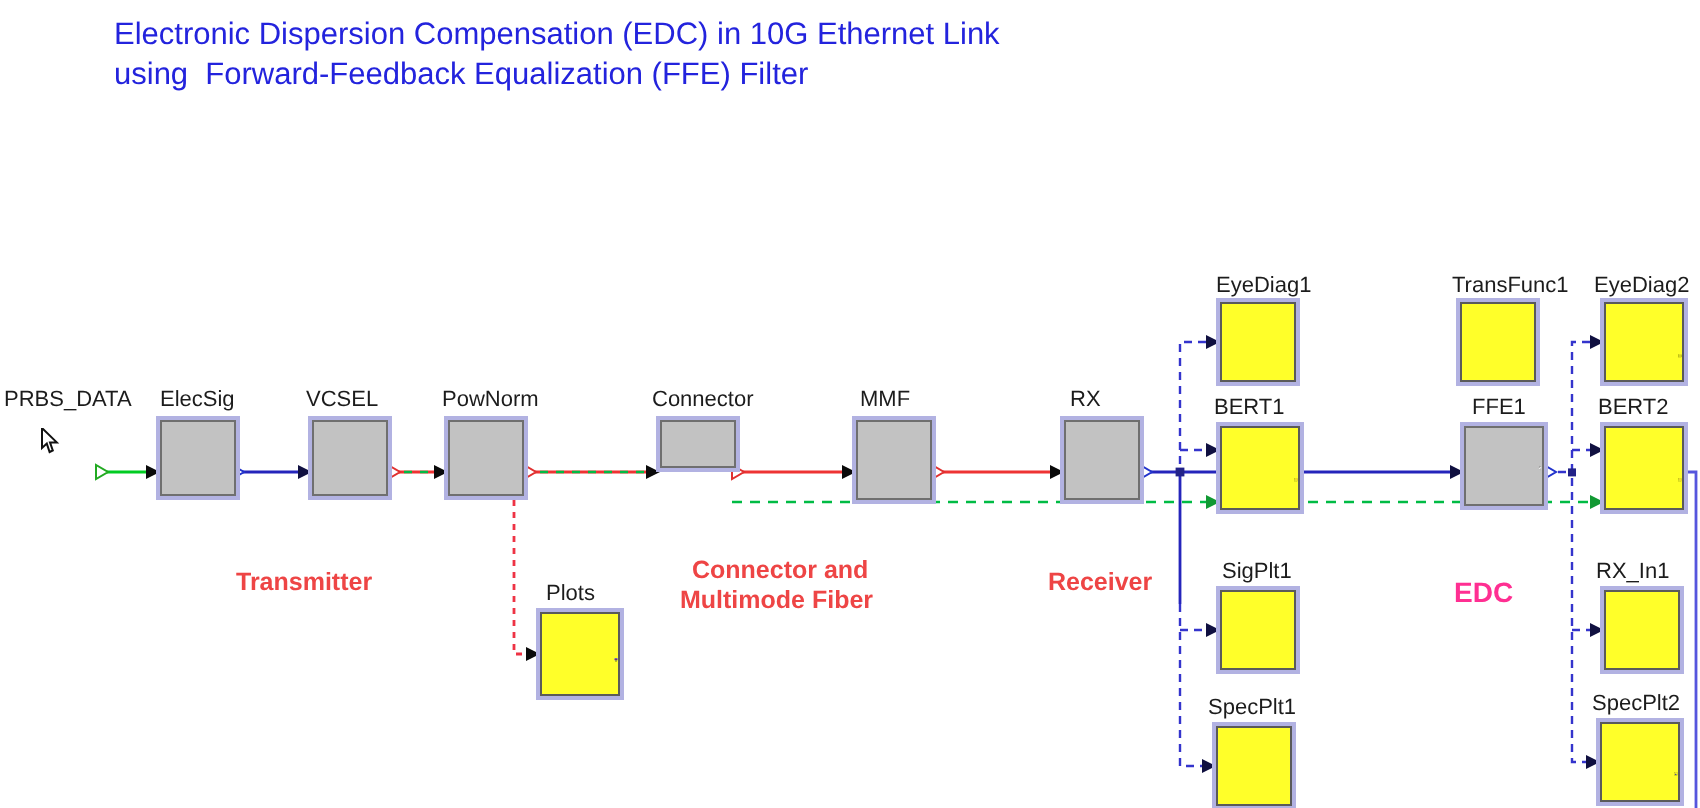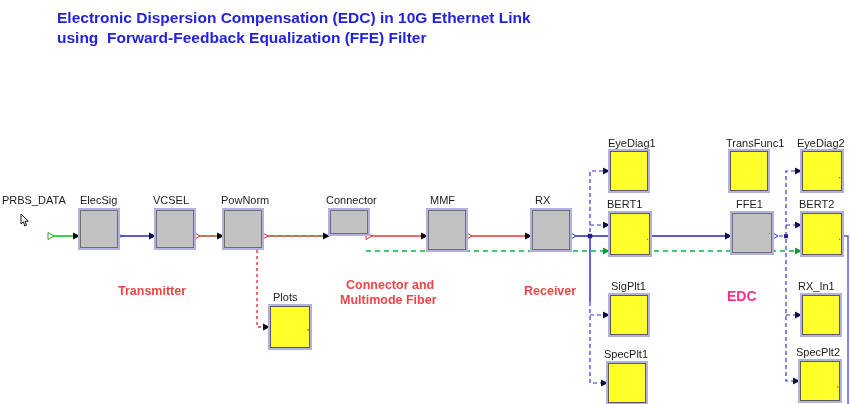--- a/index.html
+++ b/index.html
@@ -1,17 +1,17 @@
 <!DOCTYPE html>
 <html><head>
 <meta charset="utf-8">
 <style>
   html,body{margin:0;padding:0;background:#ffffff;font-family:"Liberation Sans",sans-serif;}
   .canvas{position:relative;width:850px;height:404px;background:#ffffff;overflow:hidden;}
-  .title{position:absolute;left:57px;top:8px;z-index:3;color:#2323dd;font-weight:bold;
+  .title{position:absolute;left:57px;top:8px;z-index:3;color:#2323dd;font-weight:normal;
          font-size:15.5px;line-height:20px;white-space:pre;}
   .wires{position:absolute;left:0;top:0;z-index:1;}
   .block{position:absolute;z-index:2;display:flex;align-items:flex-end;justify-content:center;
          box-sizing:border-box;padding-left:36px;}
   .gray{background:#c2c2c2;border:1px solid #6f6f6f;box-shadow:0 0 0 2px #b2b2e2;}
   .yellow{background:#ffff29;border:1px solid #5a5a5a;box-shadow:0 0 0 2px #b2b2e2;}
   .blabel{position:absolute;z-index:3;font-size:11px;color:#1c1c1c;white-space:nowrap;}
   .seclabel{position:absolute;z-index:3;font-weight:bold;font-size:12.5px;color:#ee4545;white-space:nowrap;}
   .seclabel.edc{color:#ff2f92;font-size:14px;}
   .cursor{position:absolute;z-index:4;}

